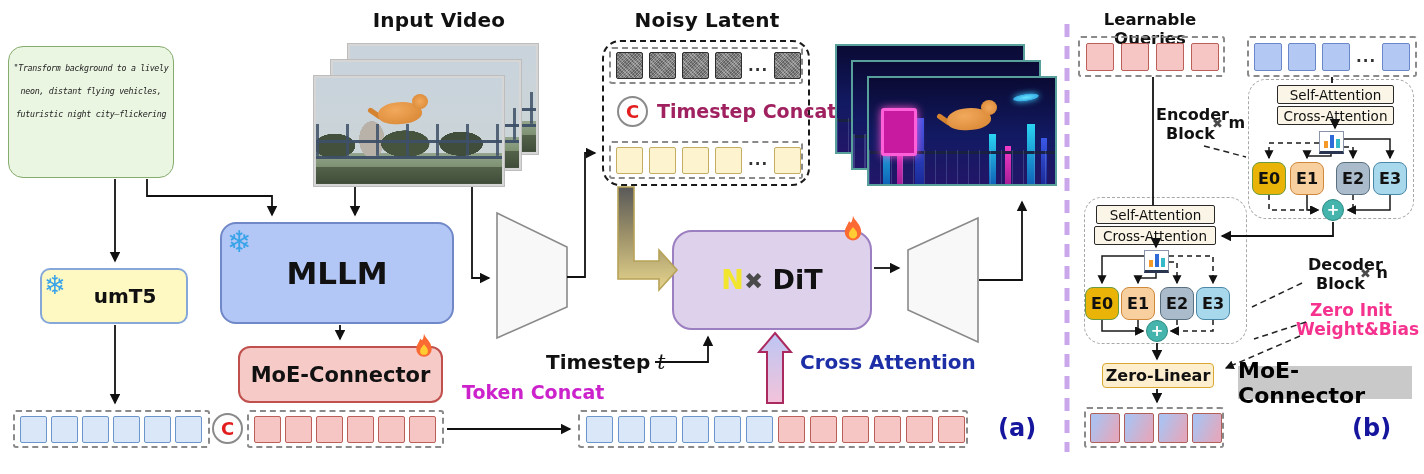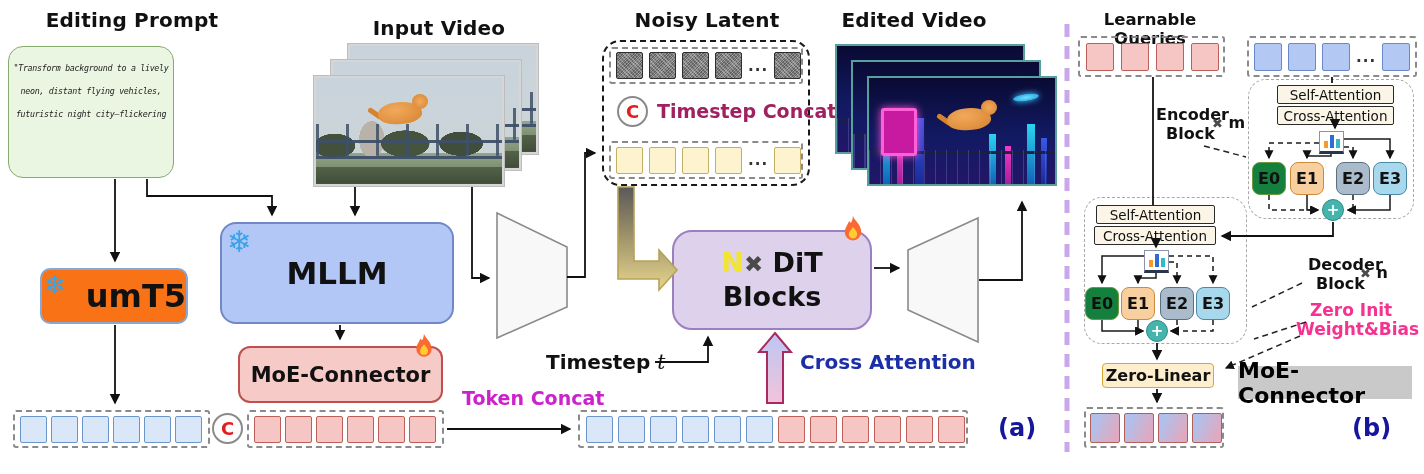--- a/index.html
+++ b/index.html
@@ -3,21 +3,21 @@
 <meta charset="utf-8">
 <style>
   html,body{margin:0;padding:0;background:#fff;}
   #canvas{position:relative;width:1424px;height:474px;background:#fff;overflow:hidden;
           font-family:"DejaVu Sans",sans-serif;color:#111;}
   .abs{position:absolute;}
   .title{font-size:20px;font-weight:600;color:#111;text-align:center;letter-spacing:.2px;}
   .title-b{font-size:16.5px;font-weight:600;color:#111;text-align:center;}
   
   .blk{position:absolute;display:flex;align-items:center;justify-content:center;box-sizing:border-box;}
-  .umt5{background:#f97316;border:2px solid #85a8d8;border-radius:10px;font-size:32px;font-weight:600;justify-content:flex-end;}
+  .umt5{background:#fef9c3;border:2px solid #85a8d8;border-radius:10px;font-size:20px;font-weight:600;}
   .mllm{background:#b3c7f6;border:2px solid #7088c8;border-radius:16px;font-size:31px;font-weight:600;}
   .moe{background:#f6cac7;border:2px solid #c0504d;border-radius:12px;font-size:21px;font-weight:600;}
   .dit{background:#ddd1eb;border:2.2px solid #9b7fc0;border-radius:20px;font-size:27px;font-weight:600;
        flex-direction:column;line-height:1.25;}
   .snow{position:absolute;color:#38a3e8;font-size:26px;line-height:1;z-index:7;}
   
   .dashrow{position:absolute;display:flex;align-items:center;box-sizing:border-box;
            border:2px dashed #8a8a8a;border-radius:3px;}
   .sq{width:27px;height:27px;box-sizing:border-box;border-radius:2px;flex:0 0 auto;}
   .sq.blue{background:#d9e7f8;border:1.6px solid #6b96cc;}
@@ -75,21 +75,21 @@
   .ship{position:absolute;right:16px;top:16px;width:26px;height:7px;border-radius:50%;
         background:radial-gradient(#69e6ff,#1f8fd8);box-shadow:0 0 6px #3fd0ff;transform:rotate(-8deg);}
   
   .vae-label{position:absolute;font-size:15px;color:#444;text-align:center;line-height:1.3;font-weight:500;}
   
   .dashbox{position:absolute;border:1.8px dashed #a8a8a8;border-radius:18px;box-sizing:border-box;}
   .attn{position:absolute;background:#faf5e6;border:1.6px solid #2a2a2a;border-radius:2px;box-sizing:border-box;
         display:flex;align-items:center;justify-content:center;font-size:13.5px;font-weight:500;}
   .expert{position:absolute;width:34px;height:33px;border-radius:8px;box-sizing:border-box;
           display:flex;align-items:center;justify-content:center;font-size:16px;font-weight:600;}
-  .e0{background:#15803d;border:1.6px solid #6a9a42;}
+  .e0{background:#eab308;border:1.6px solid #6a9a42;}
   .e1{background:#f8d0a0;border:1.6px solid #d0883a;}
   .e2{background:#aabccc;border:1.6px solid #5a7080;}
   .e3{background:#a8d8ec;border:1.6px solid #4a88a8;}
   .plus{position:absolute;width:22px;height:22px;border-radius:50%;background:#45b4ac;border:1.5px solid #2e8d86;
         box-sizing:border-box;color:#fff;font-weight:700;font-size:15px;display:flex;align-items:center;
         justify-content:center;z-index:7;}
   .hist{position:absolute;width:25px;height:23px;background:#fff;border:1.4px solid #8a94a8;box-sizing:border-box;
         display:flex;align-items:flex-end;justify-content:center;gap:2px;padding:2px 2px 3px 2px;z-index:7;
         border-bottom:3px solid #2a3550;}
   .hist span{display:block;width:4px;}
@@ -101,24 +101,22 @@
   .maglabel{position:absolute;font-weight:700;}
   .sideL{position:absolute;font-size:16px;font-weight:600;color:#111;}
   svg.overlay{position:absolute;left:0;top:0;z-index:6;pointer-events:none;}
   .flame{position:absolute;z-index:8;}
 </style>
 </head>
 <body>
 
 <div id="canvas">
 
-  <div class="abs title" style="left:42px;top:8px;width:180px;">Editing Prompt</div>
-  <div class="abs title" style="left:349px;top:16px;width:180px;">Input Video</div>
+  <div class="abs title" style="left:349px;top:8px;width:180px;">Input Video</div>
   <div class="abs title" style="left:617px;top:8px;width:180px;">Noisy Latent</div>
-  <div class="abs title" style="left:824px;top:8px;width:180px;">Edited Video</div>
 
   <div class="prompt" style="left:8px;top:46px;width:166px;height:132px;">
     <div>"Transform background to a lively</div>
     <div>neon, distant flying vehicles,</div>
     <div>futuristic night city—flickering</div>
   </div>
 
   <div>
     <div class="vframe vin" style="left:348px;top:44px;"></div>
     <div class="vframe vin" style="left:331px;top:60px;"></div>
@@ -181,42 +179,41 @@
   <svg class="flame" style="left:410px;top:332px;" width="28" height="30" viewBox="0 0 20 20">
     <path d="M10 0.5 C11 4 15.5 6 15.5 11.5 A5.5 5.5 0 0 1 4.5 11.5 C4.5 8.8 6.3 7 7.4 4 C8.2 5.6 9.4 5.8 10 0.5 Z" fill="#fb6a33"></path>
     <path d="M10 8 C11.3 9.8 12.8 10.7 12.8 12.8 A2.8 2.8 0 0 1 7.2 12.8 C7.2 10.9 8.9 9.8 10 8 Z" fill="#ffcc33"></path>
   </svg>
 
   <div class="blk dit" style="left:672px;top:230px;width:200px;height:100px;">
     <div>
       <span style="color:#f2e52e;">N</span><span style="color:#4a4a4a;font-size:23px;">✖</span>
       <span>DiT</span>
     </div>
-    <div>Blocks</div>
   </div>
   <svg class="flame" style="left:838px;top:214px;" width="30" height="32" viewBox="0 0 20 20">
     <path d="M10 0.5 C11 4 15.5 6 15.5 11.5 A5.5 5.5 0 0 1 4.5 11.5 C4.5 8.8 6.3 7 7.4 4 C8.2 5.6 9.4 5.8 10 0.5 Z" fill="#fb6a33"></path>
     <path d="M10 8 C11.3 9.8 12.8 10.7 12.8 12.8 A2.8 2.8 0 0 1 7.2 12.8 C7.2 10.9 8.9 9.8 10 8 Z" fill="#ffcc33"></path>
   </svg>
 
   <div class="vae-label" style="left:497px;top:245px;width:70px;">
     <div>VAE</div>
     <div>Encoder</div>
   </div>
   <div class="vae-label" style="left:908px;top:250px;width:70px;">
     <div>VAE</div>
     <div>Decoder</div>
   </div>
 
   <div class="abs" style="left:546px;top:350px;font-size:20px;font-weight:600;">
     <span>Timestep</span>
     <span style="font-family:'DejaVu Serif',serif;font-style:italic;font-weight:500;">t</span>
   </div>
   <div class="maglabel" style="left:800px;top:350px;font-size:20px;color:#1c2fa6;">Cross Attention</div>
-  <div class="maglabel" style="left:462px;top:381px;font-size:19px;color:#cc22cc;margin-top:6px;">Token Concat</div>
+  <div class="maglabel" style="left:462px;top:381px;font-size:19px;color:#cc22cc;">Token Concat</div>
 
   <div class="dashrow" style="left:13px;top:410px;width:197px;height:38px;gap:4px;padding:0 5px;">
     <div class="sq blue"></div>
     <div class="sq blue"></div>
     <div class="sq blue"></div>
     <div class="sq blue"></div>
     <div class="sq blue"></div>
     <div class="sq blue"></div>
   </div>
   <div class="ccirc" style="left:212px;top:413px;">C</div>

